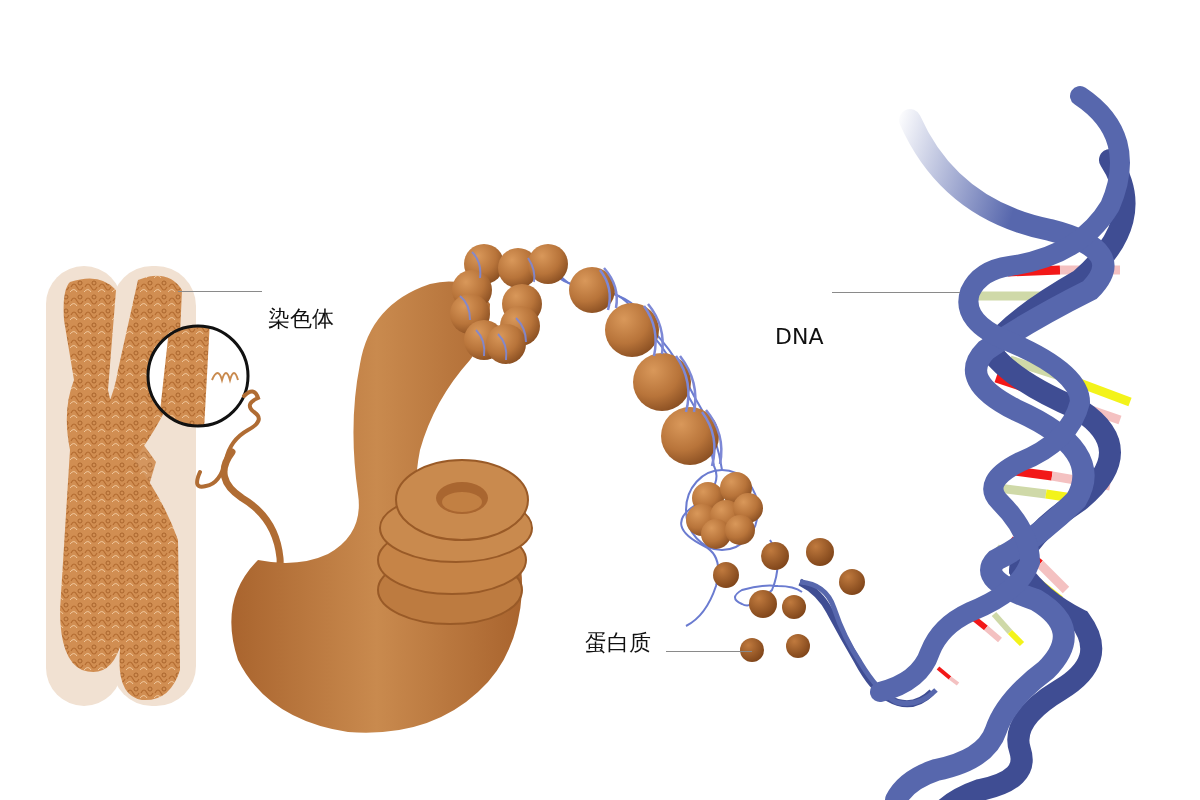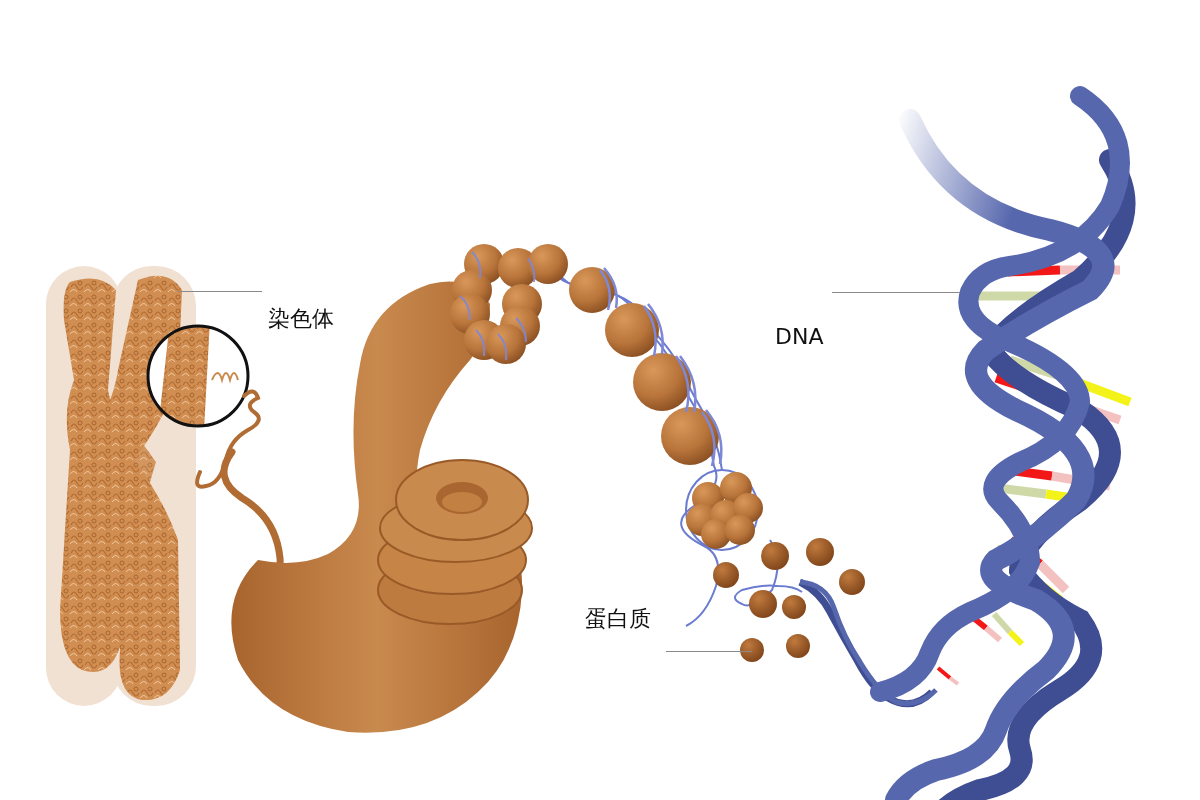--- a/index.html
+++ b/index.html
@@ -183,13 +183,13 @@
 </svg>
 </div>
 
 <div class="leader" style="left:178px; top:291px; width:84px;"></div>
 <div class="label" style="left:268px; top:292px;margin-top:16px;">染色体</div>
 
 <div class="leader" style="left:832px; top:292px; width:128px;"></div>
 <div class="label" style="left:775px; top:282px;margin-top:44px;">DNA</div>
 
 <div class="leader" style="left:666px; top:651px; width:86px;"></div>
-<div class="label" style="left:585px; top:608px;">蛋白质</div>
+<div class="label" style="left:585px; top:632px;">蛋白质</div>
 
 </body></html>

